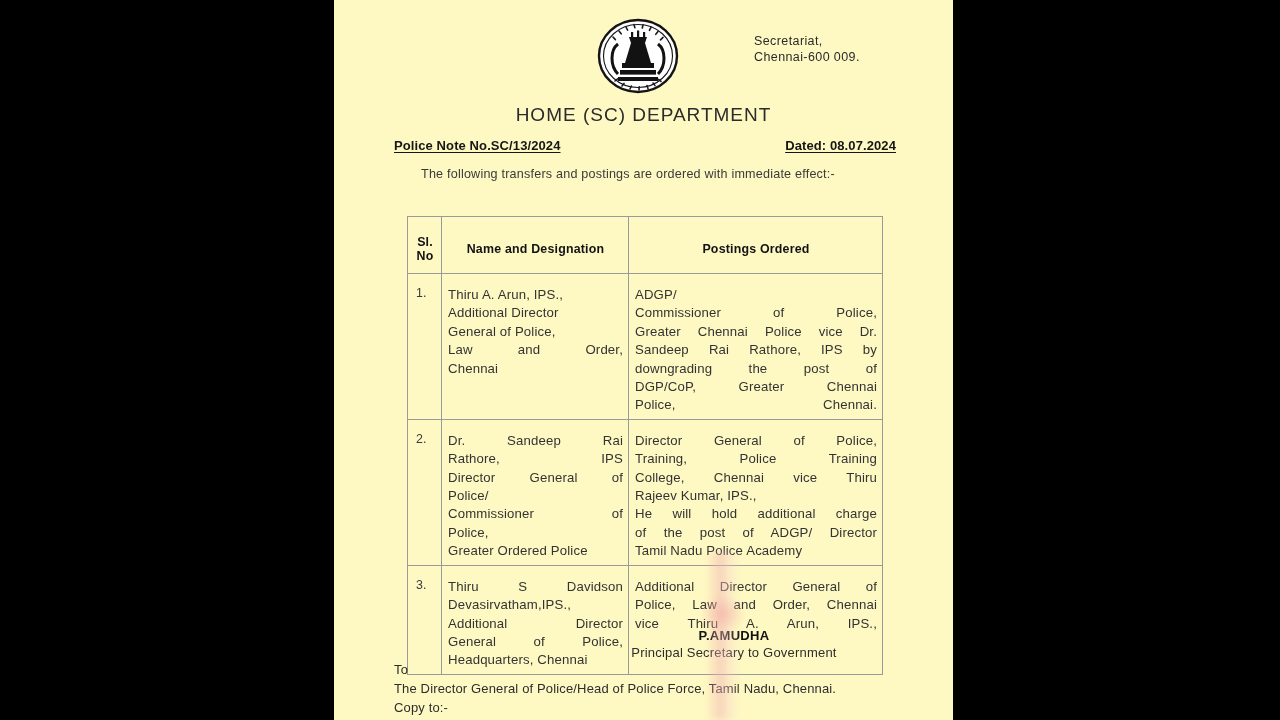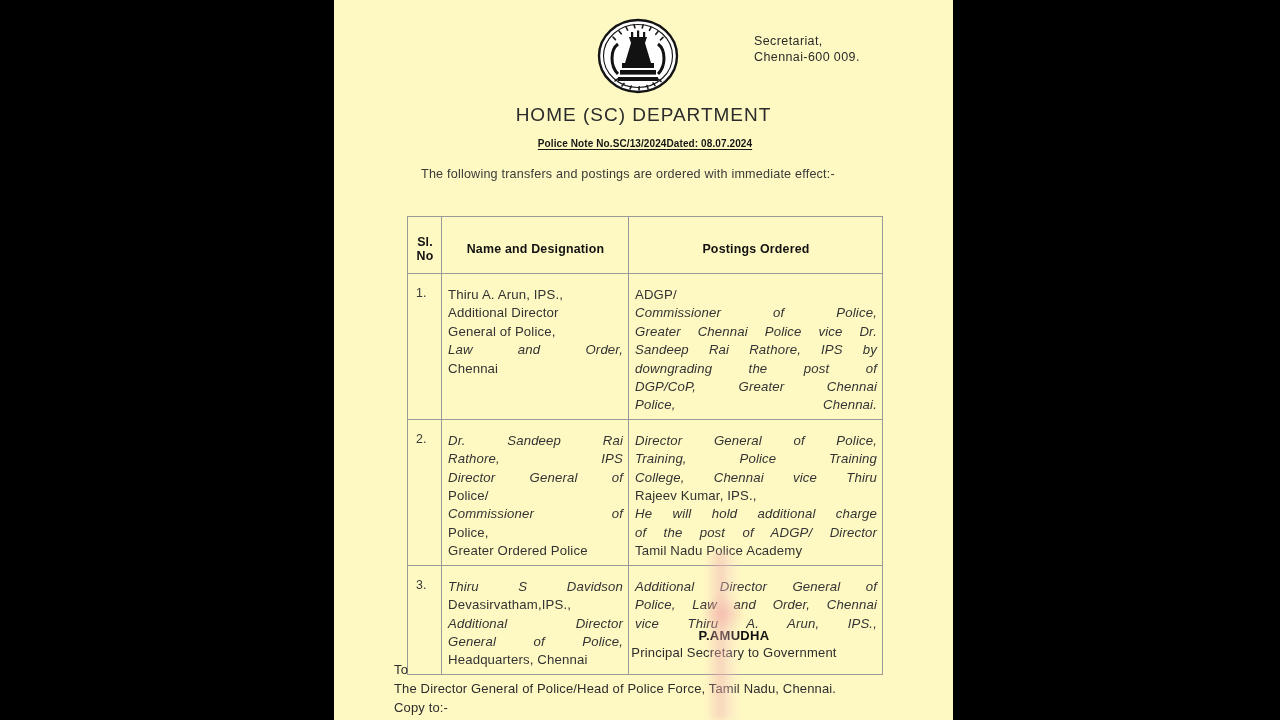--- a/index.html
+++ b/index.html
@@ -94,22 +94,22 @@
     letter-spacing: 1.0px;
     color: #2b2b2b;
   }
 
   .noteline {
     position: absolute;
     top: 138px;
     left: 60px;
     width: 502px;
     display: flex;
-    justify-content: center;
-    font-size: 10px;
+    justify-content: space-between;
+    font-size: 13px;
     font-weight: bold;
     color: #161616;
   }
   .noteline span {
     text-decoration: underline;
     text-underline-offset: 2px;
     letter-spacing: 0.1px;
   }
 
   .intro {
@@ -164,21 +164,20 @@
     font-size: 13.2px;
     line-height: 18.4px;
     text-align: justify;
     text-align-last: left;
     letter-spacing: 0.15px;
   }
   td.body .ln { display: block; }
   td.body .ln.j {
     text-align: justify;
     text-align-last: justify;
-    font-style: italic;
   }
   .r1 td { height: 124px; }
   .r2 td { height: 122px; }
   .r3 td { height: 86px; }
 
   
   .sig {
     position: absolute;
     top: 628px;
     left: 240px;

